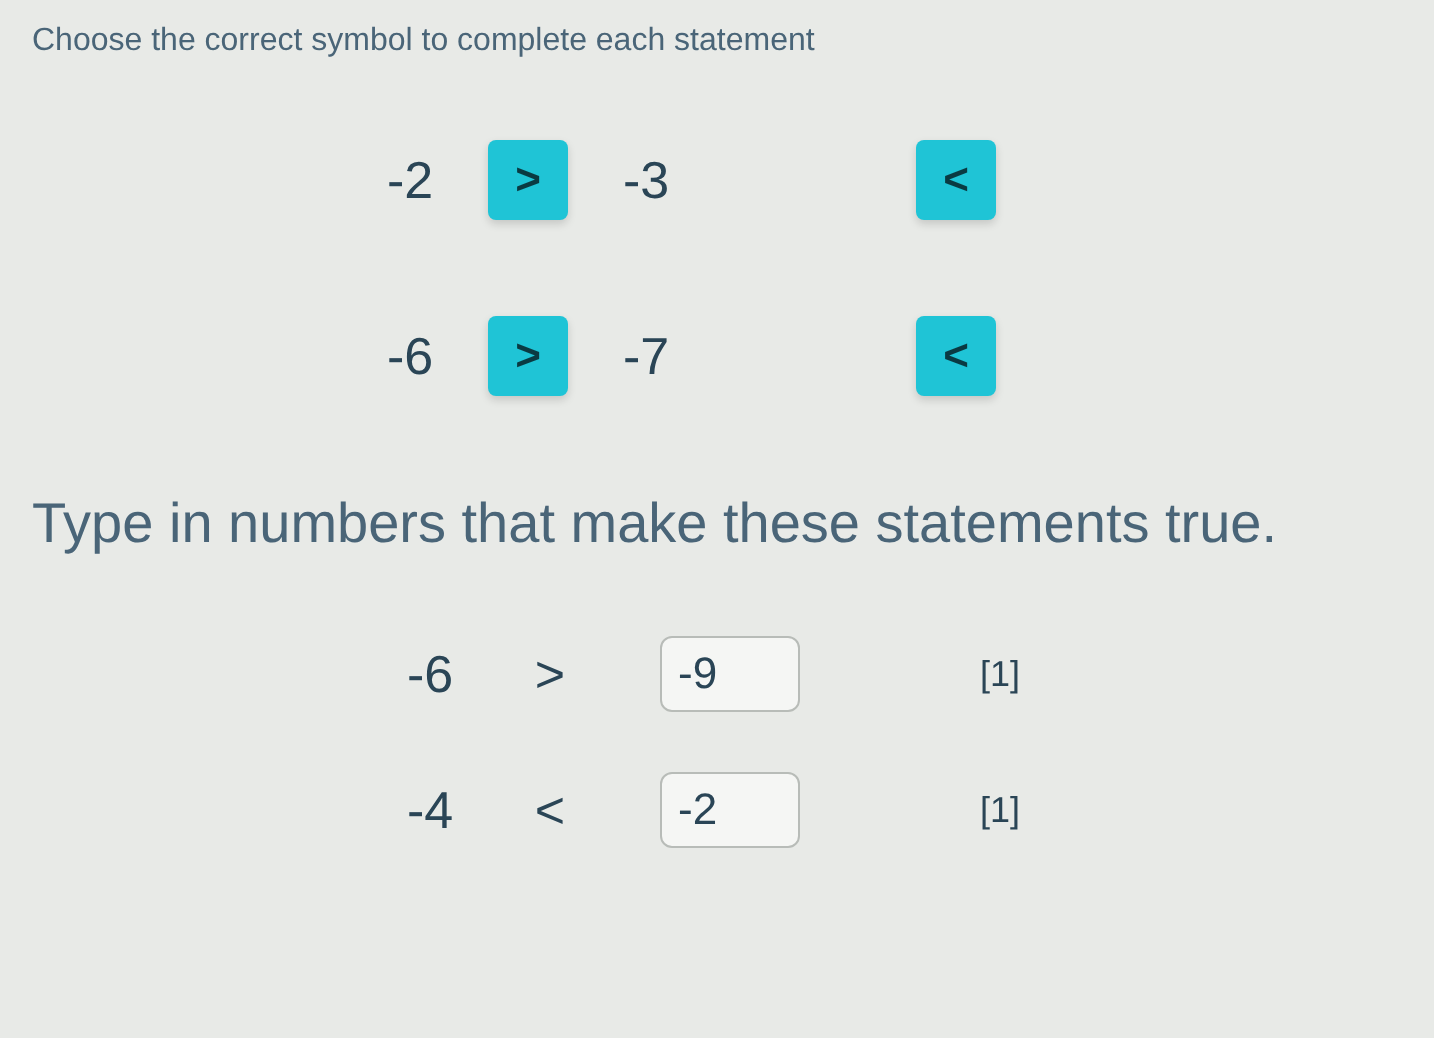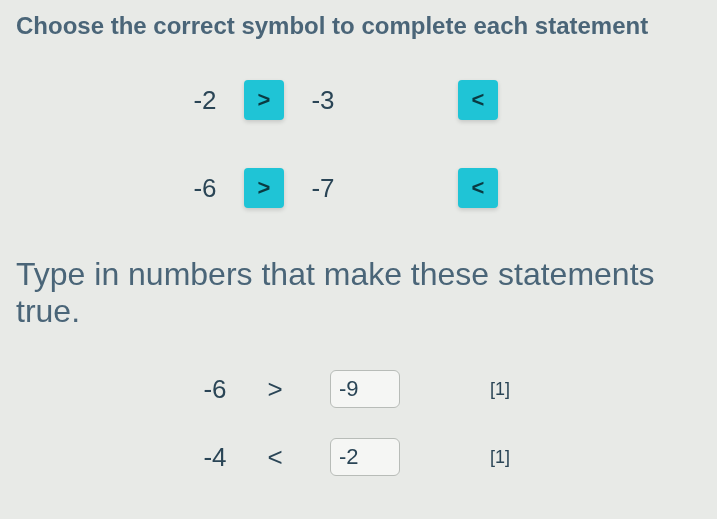--- a/index.html
+++ b/index.html
@@ -9,24 +9,24 @@
     }
     body {
       width: 717px;
       height: 519px;
       background: #e8eae7;
       font-family: -apple-system, BlinkMacSystemFont, 'Segoe UI', sans-serif;
       color: #3a5a6b;
       overflow: hidden;
     }
     .instruction {
-      font-size: 24px;
+      font-size: 16px;
       padding: 12px 0 0 16px;
       color: #4a6578;
-      font-weight: 700;
+      font-weight: 400;
     }
     .section1 {
       padding: 40px 0 0 0;
     }
     .row {
       display: flex;
       align-items: center;
       margin-bottom: 48px;
       padding-left: 180px;
     }
@@ -51,21 +51,21 @@
       margin: 0 14px;
       box-shadow: 0 2px 4px rgba(0,0,0,0.15);
     }
     .sym-btn.alt {
       margin-left: 110px;
     }
     .section2 {
       margin-top: 20px;
     }
     .instruction2 {
-      font-size: 32px;
+      font-size: 28px;
       padding: 0 0 0 16px;
       color: #4a6578;
       font-weight: 400;
     }
     .row2 {
       display: flex;
       align-items: center;
       margin-top: 40px;
       padding-left: 190px;
     }

